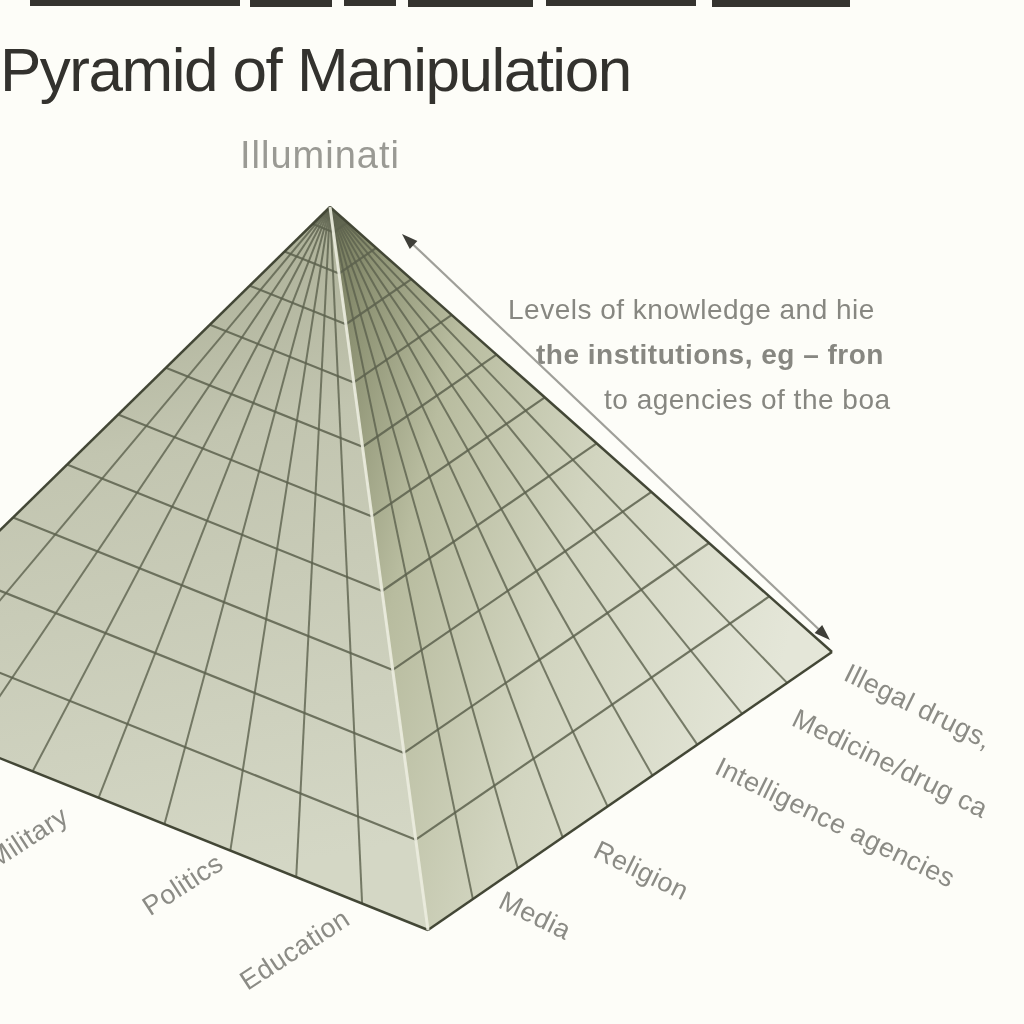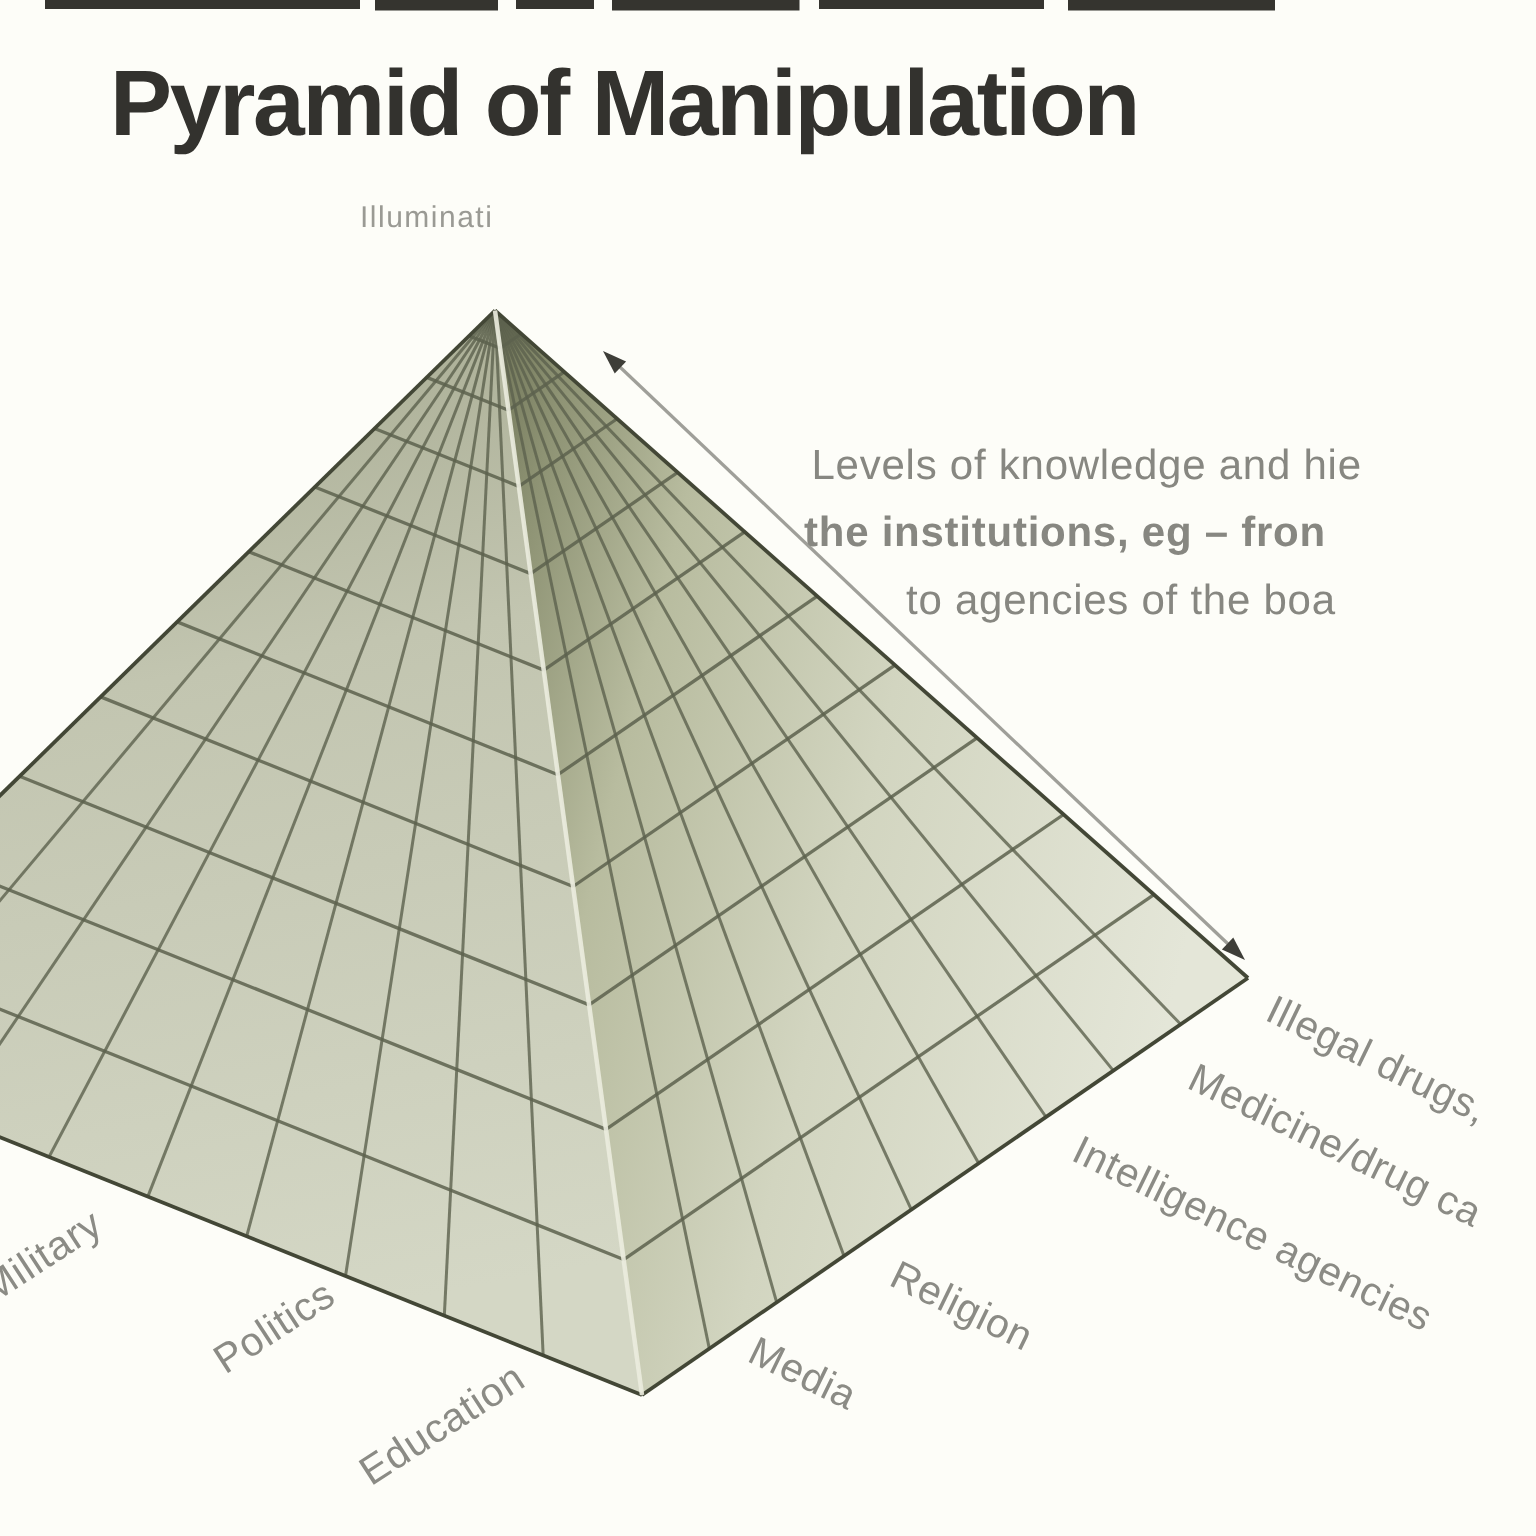--- a/index.html
+++ b/index.html
@@ -5,27 +5,26 @@
   html,body{margin:0;padding:0;}
   body{
     width:1024px;height:1024px;overflow:hidden;position:relative;
     background:#fdfdf8;
     font-family:"Liberation Sans", sans-serif;
   }
   #top-marks{position:absolute;top:0;left:0;width:1024px;height:10px;}
   .top-mark{position:absolute;top:0;background:#35342f;}
   #page-title{
     position:absolute;left:0px;top:34px;width:832px;
-    font-size:62px;font-weight:700;letter-spacing:-1.5px;color:#33322e;
+    font-size:62px;font-weight:400;letter-spacing:-1.5px;color:#33322e;
     white-space:nowrap;
-    text-align:center;
   }
   #apex-label{
     position:absolute;left:240px;top:134px;
-    font-size:20px;color:#9a9a94;letter-spacing:1px;text-align:center;
+    font-size:38px;color:#9a9a94;letter-spacing:1px;text-align:center;
   }
   .annotation-line{
     position:absolute;white-space:nowrap;
     font-size:28px;color:#878781;letter-spacing:0.5px;
   }
   #pyramid-svg{position:absolute;left:0;top:0;}
   .base-label{
     position:absolute;white-space:nowrap;
     font-size:27px;color:#8b8b85;letter-spacing:0.5px;
     transform-origin:center center;
@@ -112,21 +111,21 @@
   <g id="arrow-group">
       <line x1="410.1256795342082" y1="241.70800441796385" x2="821.8743204657918" y2="632.2919955820362" stroke="#9f9f99" stroke-width="2.2"></line>
       <polygon points="402,234 409.82293287933305,249.00172393978275 417.39329436126184,241.02114582582826" fill="#3e3e38"></polygon>
       <polygon points="830,640 814.6067056387382,632.9788541741717 822.177067120667,624.9982760602173" fill="#3e3e38"></polygon>
     </g>
 </svg>
 
 <div id="apex-label">Illuminati</div>
 
 <div id="annotation">
-    <div class="annotation-line" style="left: 541px; top: 294px;">Levels of knowledge and hie</div>
+    <div class="annotation-line" style="left: 508px; top: 294px;">Levels of knowledge and hie</div>
     <div class="annotation-line" style="left: 536px; top: 339px; font-weight: bold;">the institutions, eg – fron</div>
     <div class="annotation-line" style="left: 604px; top: 384px;">to agencies of the boa</div>
   </div>
 
 <div id="labels">
     <div class="base-label" style="left: 28px; top: 838px; transform: translate(-50%, -50%) rotate(-33deg);">Military</div>
     <div class="base-label" style="left: 183px; top: 885px; transform: translate(-50%, -50%) rotate(-33deg);">Politics</div>
     <div class="base-label" style="left: 295px; top: 950px; transform: translate(-50%, -50%) rotate(-33deg);">Education</div>
     <div class="base-label" style="left: 535px; top: 916px; transform: translate(-50%, -50%) rotate(26deg);">Media</div>
     <div class="base-label" style="left: 641px; top: 871px; transform: translate(-50%, -50%) rotate(26deg);">Religion</div>

